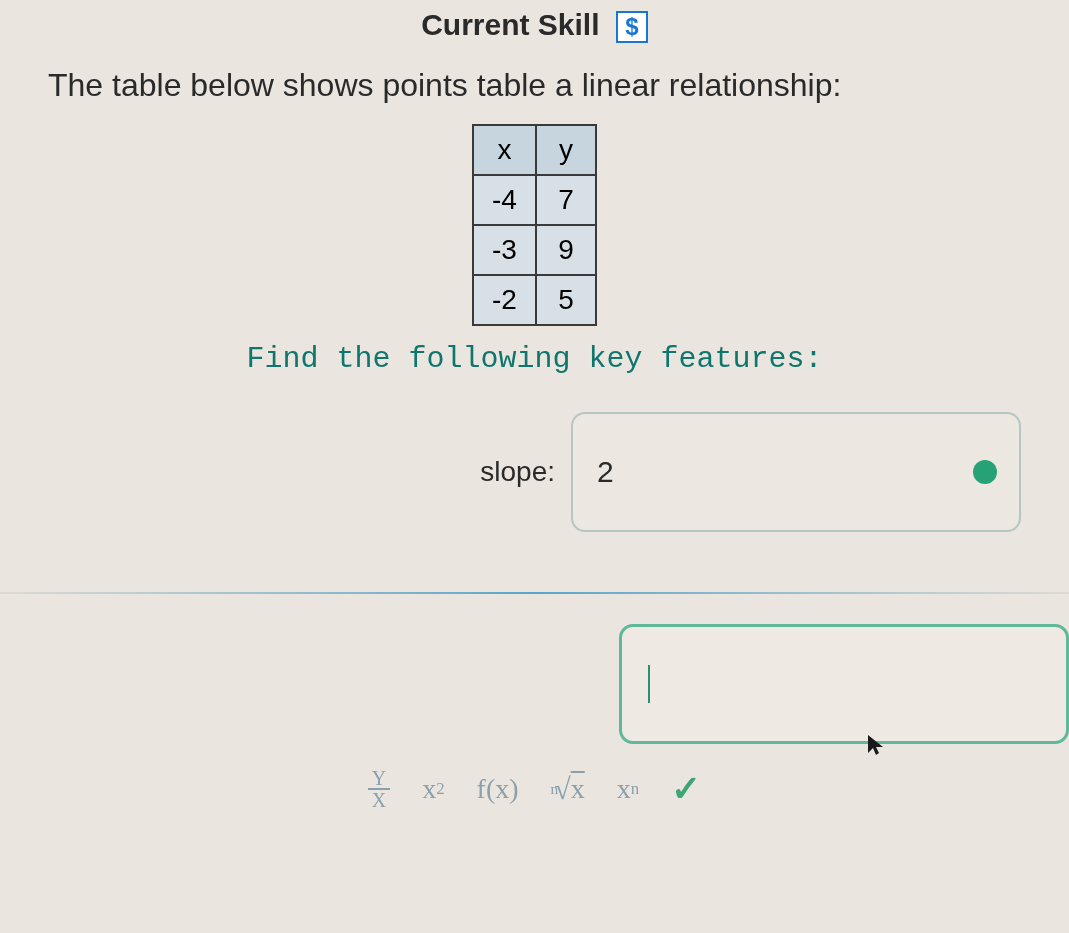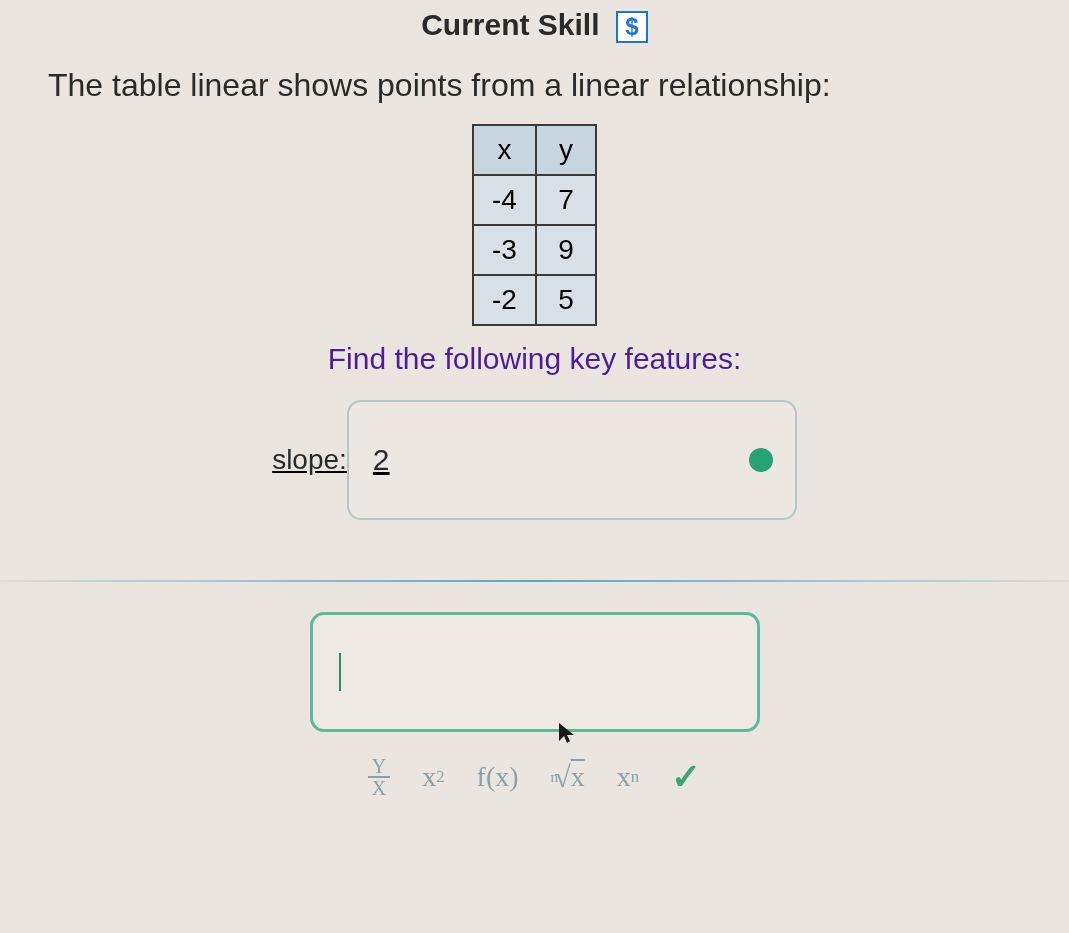--- a/index.html
+++ b/index.html
@@ -59,29 +59,30 @@
     table.data th {
       font-weight: normal;
       background: #c7d6de;
     }
     table.data td {
       background: #d6e0e6;
     }
     .subtext {
       text-align: center;
       font-size: 30px;
-      color: #4c1d95;
-      margin-bottom: 24px;
+      color: #0f766e;
+      margin-bottom: 36px;
+      font-family: Liberation Mono, monospace;
     }
     .field-row {
       display: flex;
       align-items: center;
-      justify-content: center;
+      justify-content: flex-end;
+      gap: 16px;
       margin: 24px 0;
-      text-decoration: underline;
     }
     .field-label {
       font-size: 28px;
       color: #2a2a2a;
     }
     .input-box {
       position: relative;
       width: 450px;
       height: 120px;
       border: 2px solid #b5c7c3;
@@ -164,21 +165,21 @@
   </style>
 </head>
 <body>
 
 <div class="header">
   <span>Current Skill</span>
   <span class="dollar-badge">$</span>
 </div>
 
 <div class="content">
-  <div class="instruction">The table linear shows points from a linear relationship:</div>
+  <div class="instruction">The table below shows points table a linear relationship:</div>
 
   <div class="table-wrap">
     <table class="data">
       <tbody>
           <tr>
         <th>x</th>
         <th>y</th>
       </tr>
       <tr>
         <td>-4</td>

